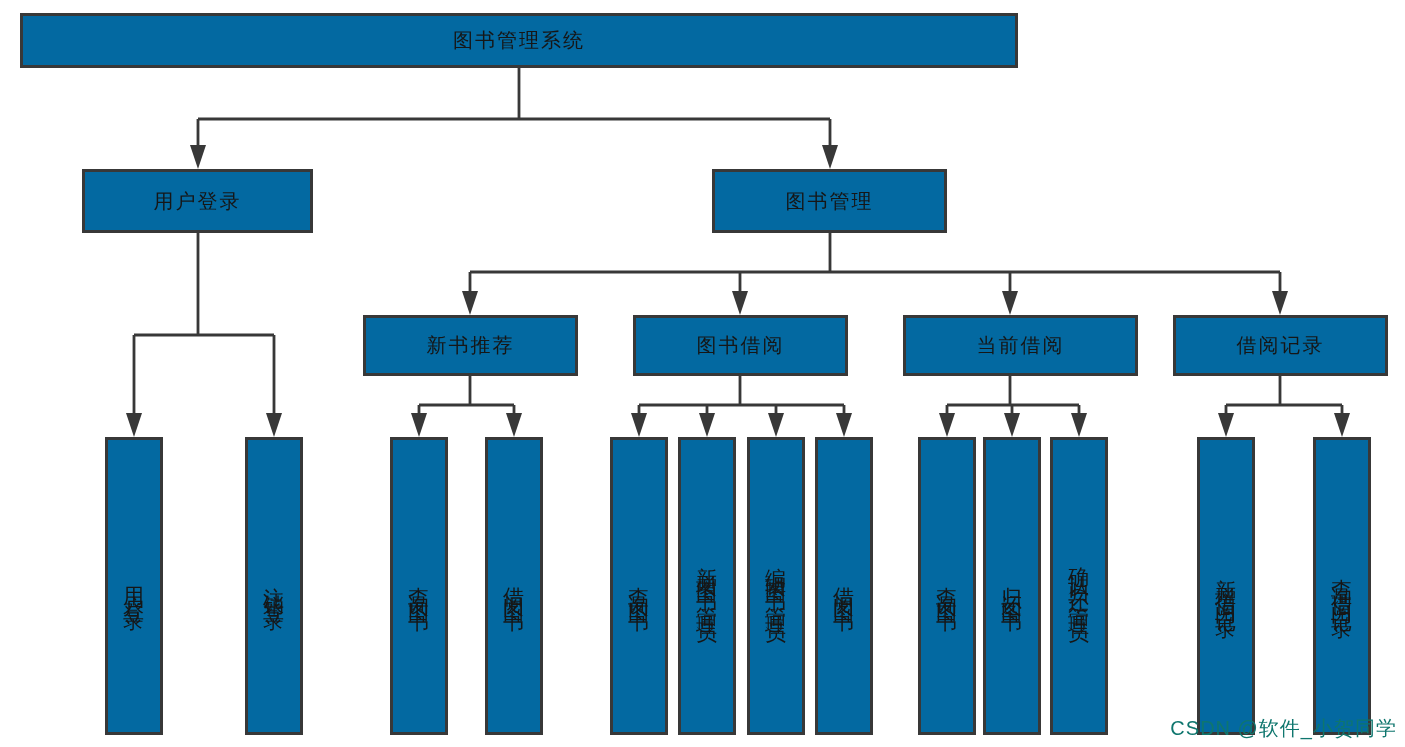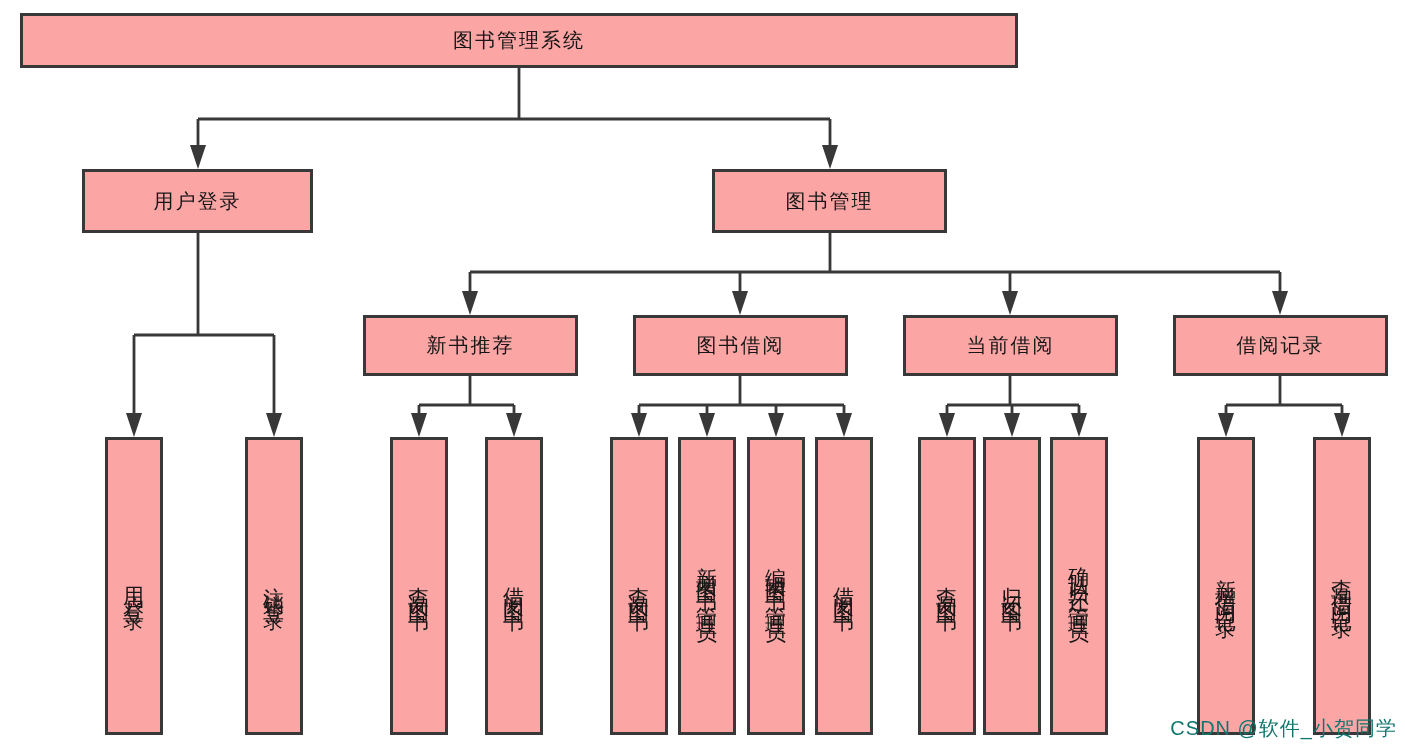--- a/index.html
+++ b/index.html
@@ -18,21 +18,21 @@
   svg.wires {
     position: absolute;
     left: 0; top: 0;
     width: 1405px;
     height: 747px;
     pointer-events: none;
   }
   .node {
     position: absolute;
     box-sizing: border-box;
-    background: #fca5a5;
+    background: #0369a1;
     border: 3px solid #383838;
     color: #161616;
     display: flex;
     align-items: center;
     justify-content: center;
     text-align: center;
   }
   .h { font-size: 20px; letter-spacing: 2px; white-space: nowrap; }
   .v {
     writing-mode: vertical-rl;
@@ -42,21 +42,21 @@
     line-height: 1;
   }
   
   .n-root  { left: 20px;  top: 13px;  width: 998px; height: 55px; }
   
   .n-l2a   { left: 82px;  top: 169px; width: 231px; height: 64px; }
   .n-l2b   { left: 712px; top: 169px; width: 235px; height: 64px; }
   
   .n-l3a   { left: 363px;  top: 315px; width: 215px; height: 61px; }
   .n-l3b   { left: 633px;  top: 315px; width: 215px; height: 61px; }
-  .n-l3c   { left: 903px;  top: 315px; width: 215px; height: 61px; }
+  .n-l3c   { left: 903px;  top: 315px; width: 235px; height: 61px; }
   .n-l3d   { left: 1173px; top: 315px; width: 215px; height: 61px; }
   
   .leaf { top: 437px; width: 58px; height: 298px; }
   .n-f0  { left: 105px; }
   .n-f1  { left: 245px; }
   .n-f2  { left: 390px; }
   .n-f3  { left: 485px; }
   .n-f4  { left: 610px; }
   .n-f5  { left: 678px; }
   .n-f6  { left: 747px; }

